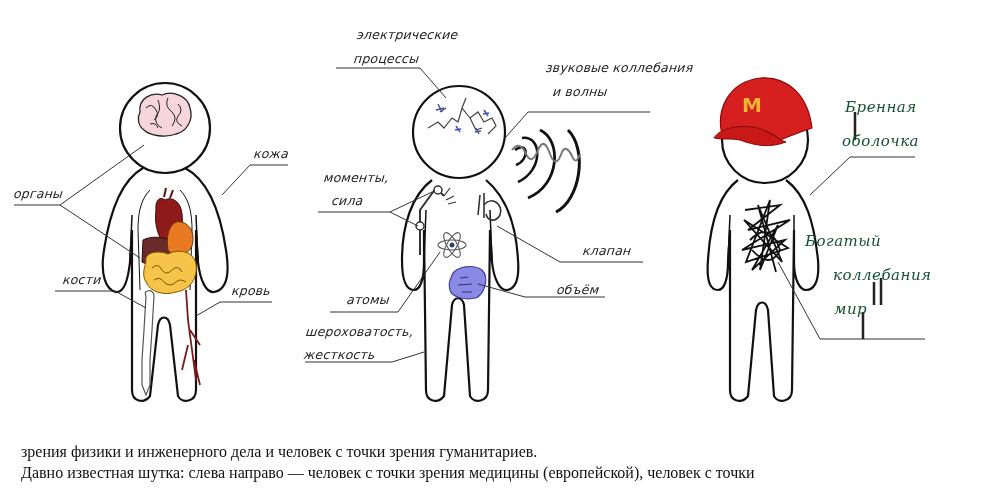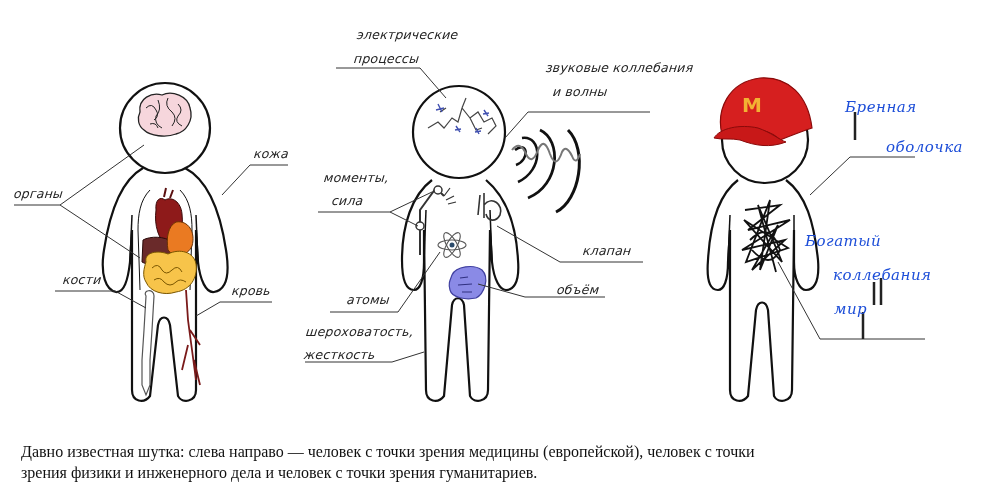--- a/index.html
+++ b/index.html
@@ -1,19 +1,19 @@
 <!DOCTYPE html>
 <html><head>
 <meta charset="utf-8">
 <style>
   html, body { margin: 0; padding: 0; background: #ffffff; }
   body { width: 999px; height: 501px; position: relative; overflow: hidden; font-family: "DejaVu Sans", sans-serif; }
   #scene { position: absolute; left: 0; top: 0; width: 999px; height: 430px; }
   .lbl { position: absolute; font-family: "DejaVu Sans", sans-serif; font-style: italic; font-size: 12.5px; color: #222; letter-spacing: 0.2px; white-space: nowrap; transform: skewX(-6deg); }
-  .script { position: absolute; font-family: "DejaVu Serif", serif; font-style: italic; font-size: 15px; color: #1d4ed8; white-space: nowrap; letter-spacing: 0.5px; }
+  .script { position: absolute; font-family: "DejaVu Serif", serif; font-style: italic; font-size: 15px; color: #14532d; white-space: nowrap; letter-spacing: 0.5px; }
   .caption { position: absolute; left: 21px; top: 441px; width: 960px; font-family: "Liberation Serif", serif; font-size: 16px; line-height: 21px; color: #111; }
   .caption p { margin: 0; }
 </style>
 </head>
 <body>
 
 <div id="scene">
   <svg width="999" height="430" viewBox="0 0 999 430" xmlns="http://www.w3.org/2000/svg">
 
     <g>
@@ -146,22 +146,22 @@
   <div class="lbl" style="left:324px; top:170px;">моменты,</div>
   <div class="lbl" style="left:332px; top:193px;">сила</div>
   <div class="lbl" style="left:583px; top:243px;">клапан</div>
   <div class="lbl" style="left:347px; top:292px;">атомы</div>
   <div class="lbl" style="left:557px; top:282px;">объём</div>
   <div class="lbl" style="left:306px; top:324px;">шероховатость,</div>
   <div class="lbl" style="left:304px; top:347px;">жесткость</div>
 
   
   <div class="script" style="left:845px; top:98px;">Бренная</div>
-  <div class="script" style="left:842px; top:138px;margin-left:44px;">оболочка</div>
+  <div class="script" style="left:842px; top:132px;">оболочка</div>
   <div class="script" style="left:805px; top:232px;">Богатый</div>
   <div class="script" style="left:833px; top:266px;">коллебания</div>
   <div class="script" style="left:834px; top:288px;margin-top:12px;">мир</div>
 </div>
 
 <div class="caption">
+  <p>зрения физики и инженерного дела и человек с точки зрения гуманитариев.</p>
   <p>Давно известная шутка: слева направо — человек с точки зрения медицины (европейской), человек с точки</p>
-  <p>зрения физики и инженерного дела и человек с точки зрения гуманитариев.</p>
 </div>
 
 </body></html>

